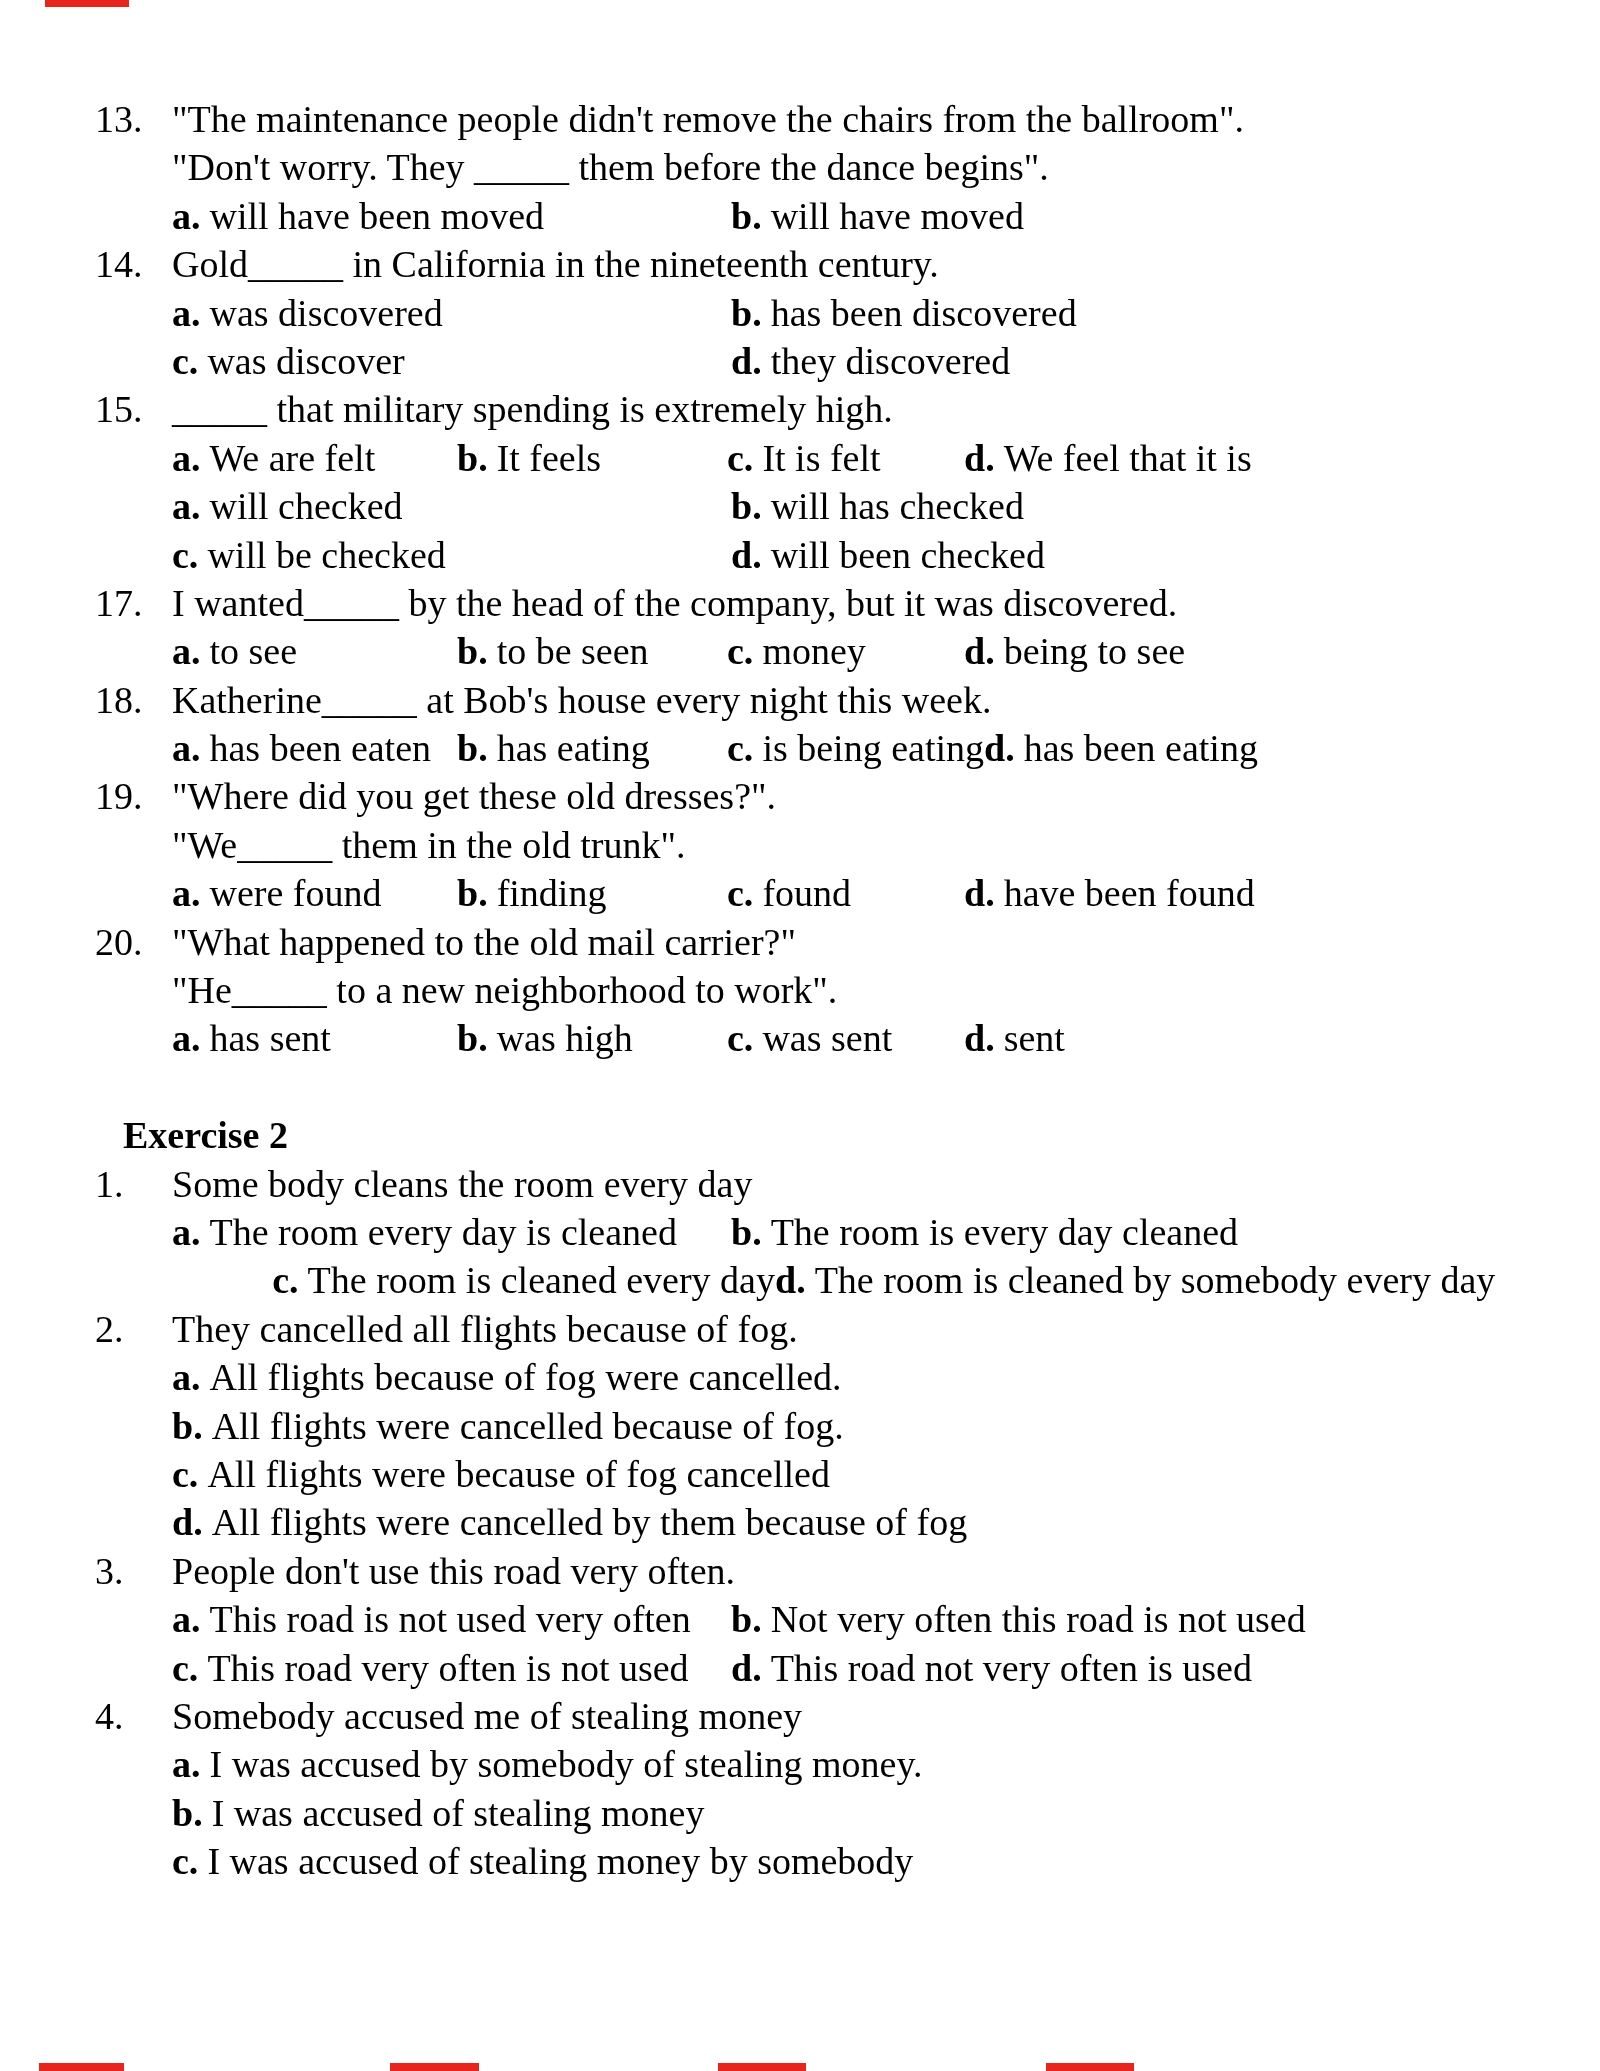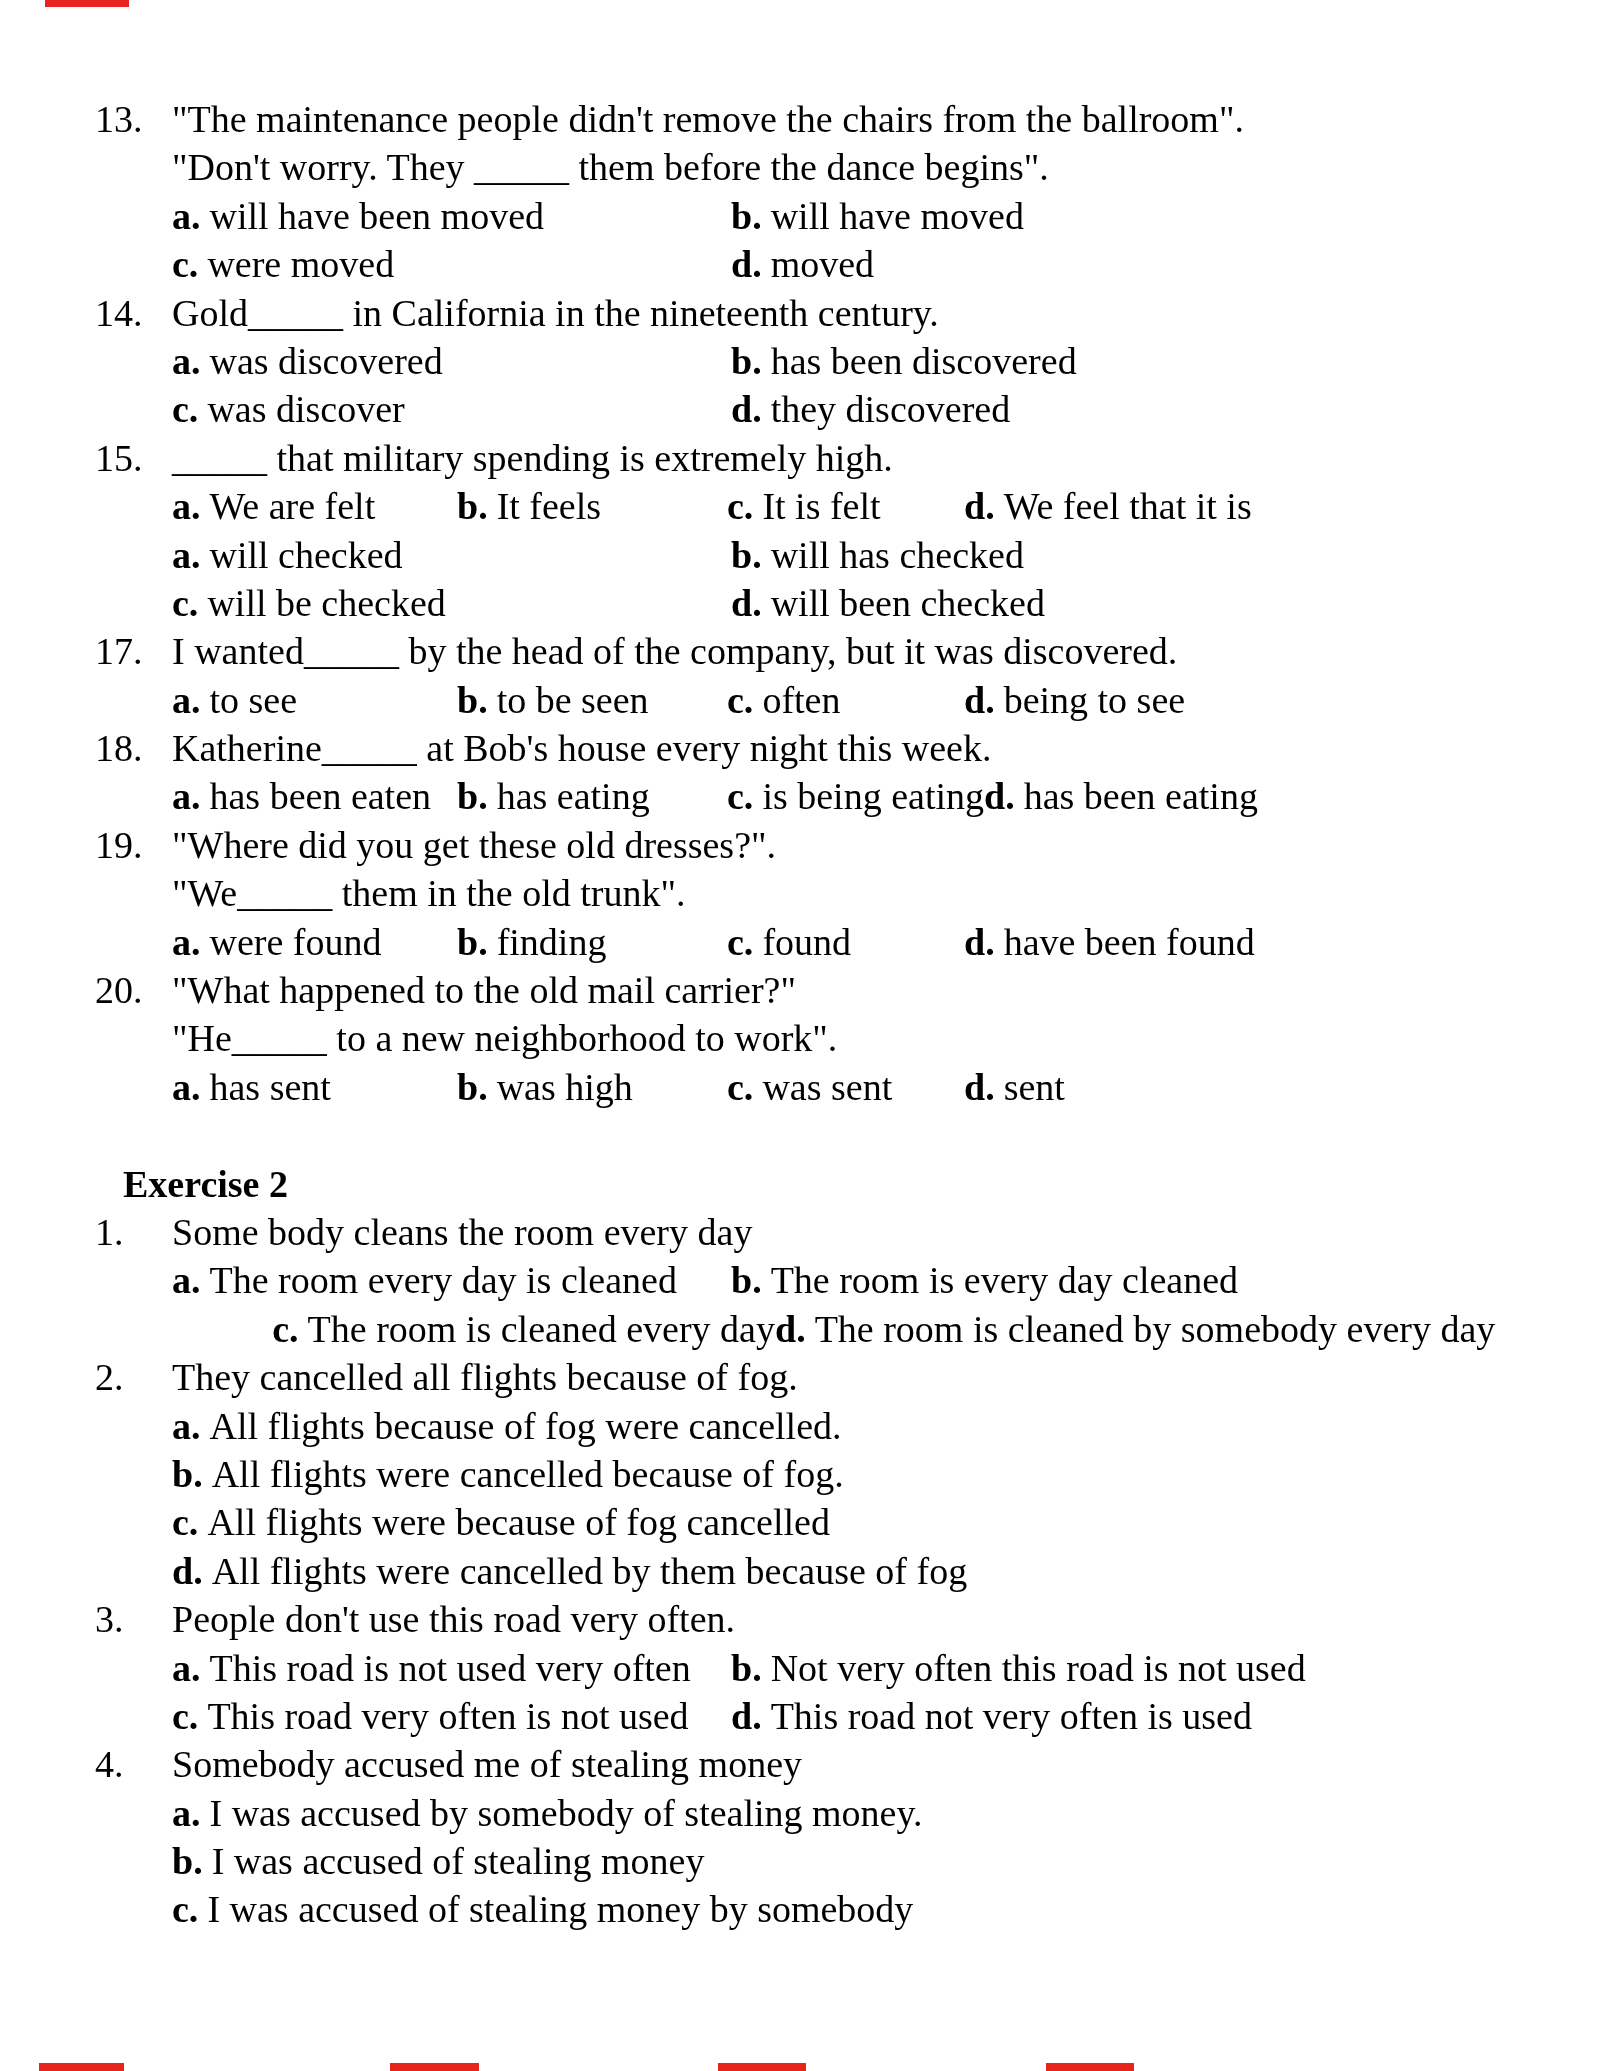--- a/index.html
+++ b/index.html
@@ -28,34 +28,33 @@
 </head>
 <body>
 
 <div class="edge-mark em-top" style="left: 45px; width: 84px; background-color: rgb(232, 37, 29);"></div>
 
 <div class="content">
 
   <div class="line"><span class="num">13.</span><span>"The maintenance people didn't remove the chairs from the ballroom".</span></div>
   <div class="line cont"><span>"Don't worry. They _____ them before the dance begins".</span></div>
   <div class="line cont"><span class="opt o2"><b class="ol">a.</b><span>will have been moved</span></span><span class="opt"><b class="ol">b.</b><span>will have moved</span></span></div>
-  <div class="line cont"><span class="opt o2"><b class="ol">c.</b><span>were moved</span></span><span class="opt"><b class="ol">d.</b><span>moved</span></span></div>
 
   <div class="line"><span class="num">14.</span><span>Gold_____ in California in the nineteenth century.</span></div>
   <div class="line cont"><span class="opt o2"><b class="ol">a.</b><span>was discovered</span></span><span class="opt"><b class="ol">b.</b><span>has been discovered</span></span></div>
   <div class="line cont"><span class="opt o2"><b class="ol">c.</b><span>was discover</span></span><span class="opt"><b class="ol">d.</b><span>they discovered</span></span></div>
 
   <div class="line"><span class="num">15.</span><span>_____ that military spending is extremely high.</span></div>
   <div class="line cont"><span class="opt o4a"><b class="ol">a.</b><span>We are felt</span></span><span class="opt o4b"><b class="ol">b.</b><span>It feels</span></span><span class="opt o4c"><b class="ol">c.</b><span>It is felt</span></span><span class="opt"><b class="ol">d.</b><span>We feel that it is</span></span></div>
 
   <div class="line cont"><span class="opt o2"><b class="ol">a.</b><span>will checked</span></span><span class="opt"><b class="ol">b.</b><span>will has checked</span></span></div>
   <div class="line cont"><span class="opt o2"><b class="ol">c.</b><span>will be checked</span></span><span class="opt"><b class="ol">d.</b><span>will been checked</span></span></div>
 
   <div class="line"><span class="num">17.</span><span>I wanted_____ by the head of the company, but it was discovered.</span></div>
-  <div class="line cont"><span class="opt o4a"><b class="ol">a.</b><span>to see</span></span><span class="opt o4b"><b class="ol">b.</b><span>to be seen</span></span><span class="opt o4c"><b class="ol">c.</b><span>often</span></span><span class="opt"><b class="ol">d.</b><span>being to see</span></span></div>
+  <div class="line cont"><span class="opt o4a"><b class="ol">a.</b><span>to see</span></span><span class="opt o4b"><b class="ol">b.</b><span>to be seen</span></span><span class="opt o4c"><b class="ol">c.</b><span>money</span></span><span class="opt"><b class="ol">d.</b><span>being to see</span></span></div>
 
   <div class="line"><span class="num">18.</span><span>Katherine_____ at Bob's house every night this week.</span></div>
   <div class="line cont"><span class="opt o4a"><b class="ol">a.</b><span>has been eaten</span></span><span class="opt o4b"><b class="ol">b.</b><span>has eating</span></span><span class="opt o4c"><b class="ol">c.</b><span>is being eating</span></span><span class="opt"><b class="ol">d.</b><span>has been eating</span></span></div>
 
   <div class="line"><span class="num">19.</span><span>"Where did you get these old dresses?".</span></div>
   <div class="line cont"><span>"We_____ them in the old trunk".</span></div>
   <div class="line cont"><span class="opt o4a"><b class="ol">a.</b><span>were found</span></span><span class="opt o4b"><b class="ol">b.</b><span>finding</span></span><span class="opt o4c"><b class="ol">c.</b><span>found</span></span><span class="opt"><b class="ol">d.</b><span>have been found</span></span></div>
 
   <div class="line"><span class="num">20.</span><span>"What happened to the old mail carrier?"</span></div>
   <div class="line cont"><span>"He_____ to a new neighborhood to work".</span></div>

